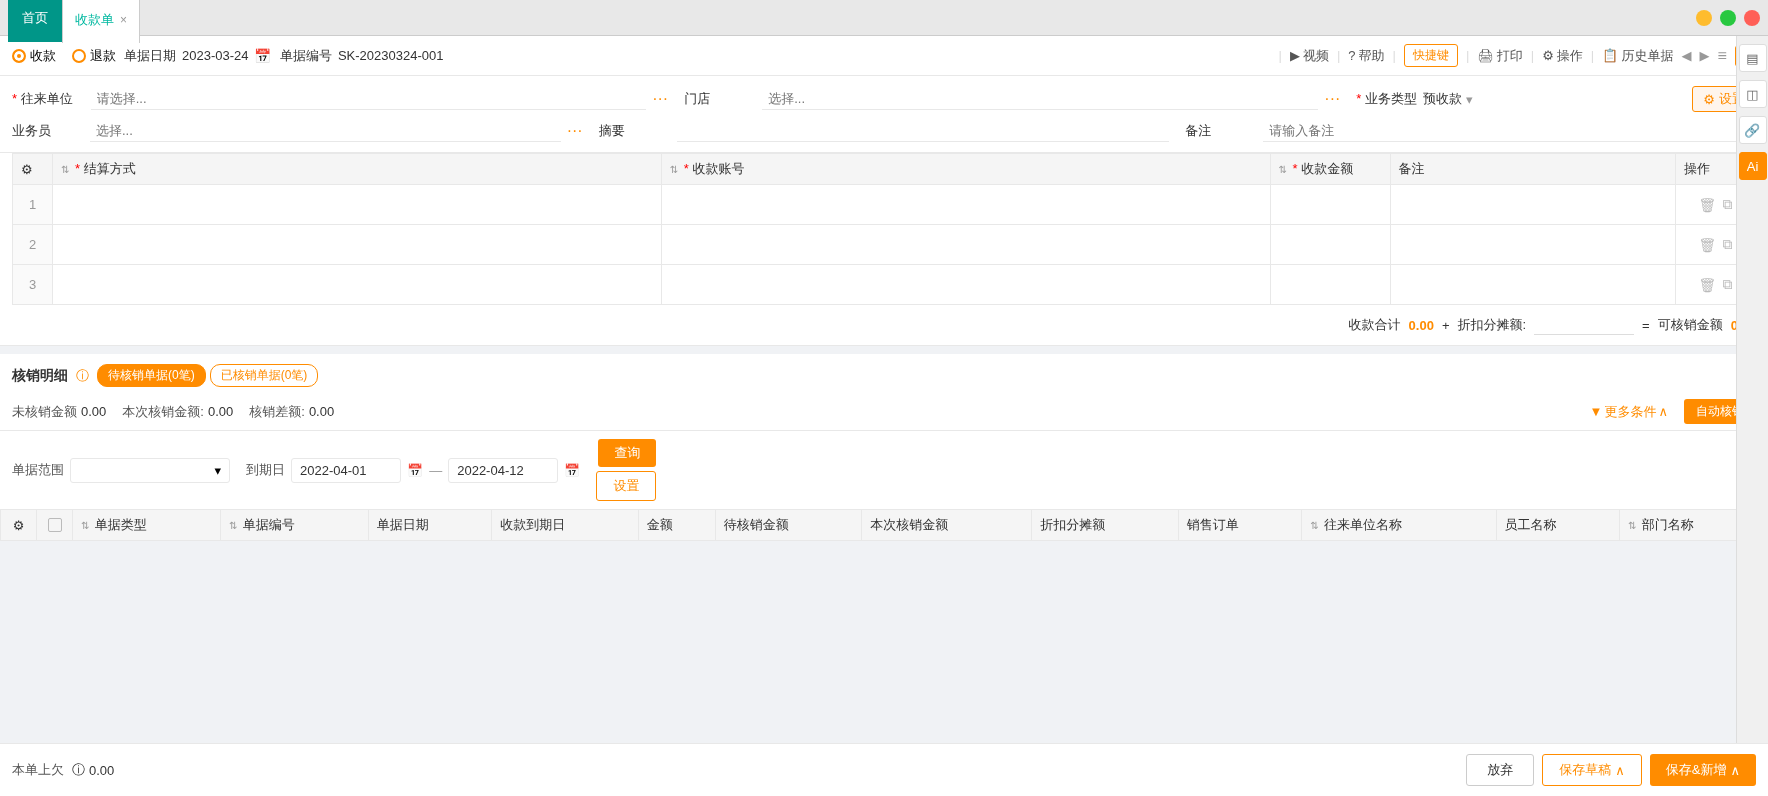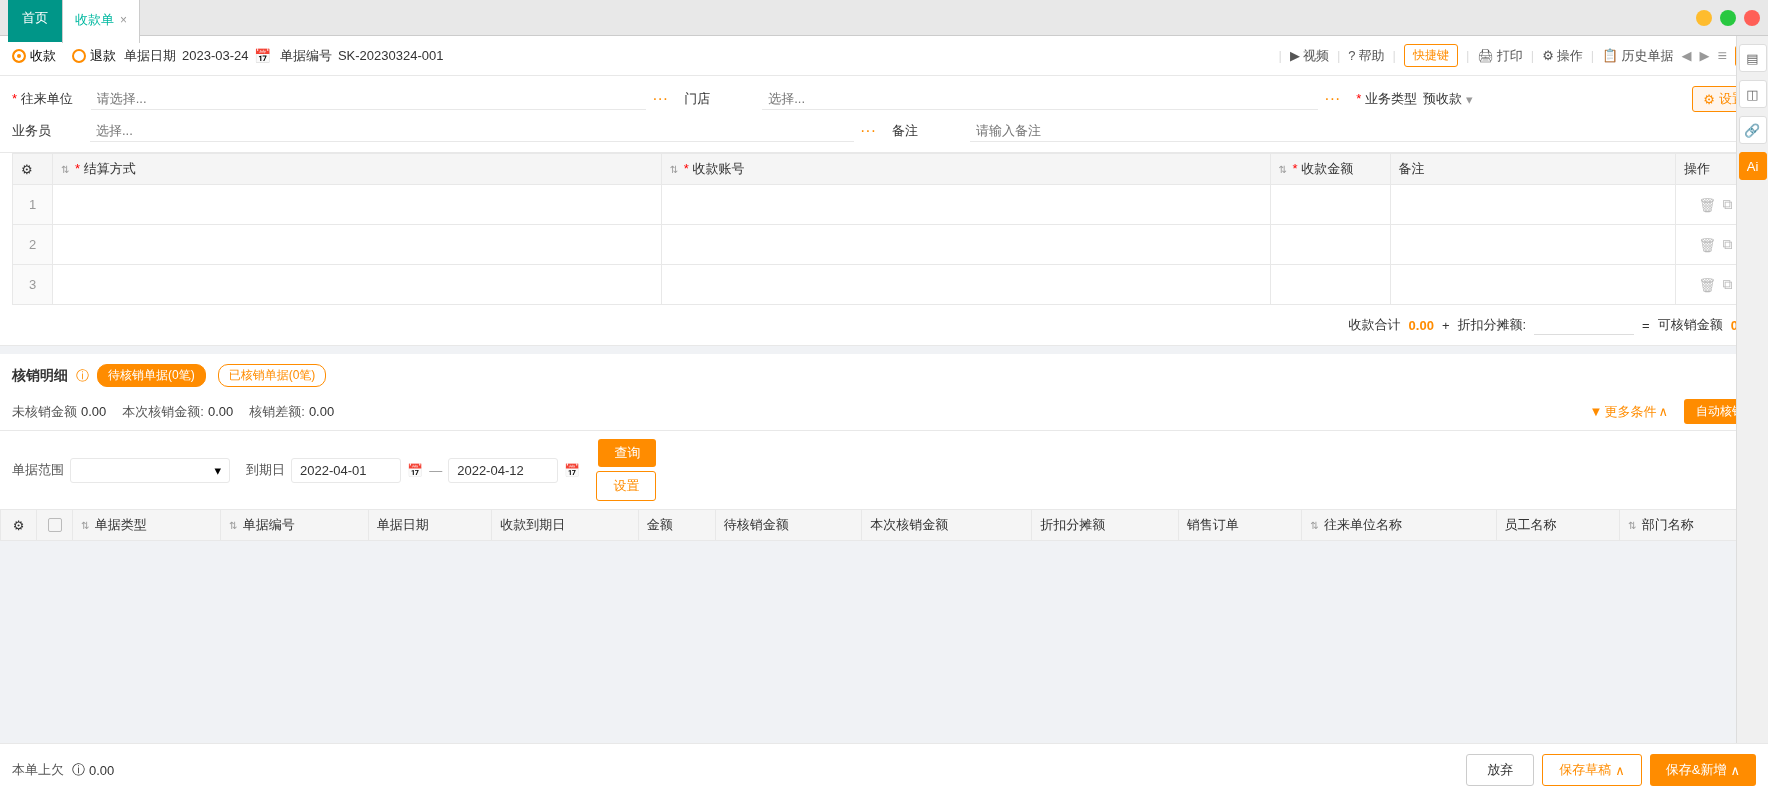--- a/index.html
+++ b/index.html
@@ -99,21 +99,21 @@
       padding: 2px 4px; outline: none; text-align: right;
     }
 
     
     .section-header {
       display: flex; align-items: center; gap: 8px;
       padding: 10px 12px 6px; background: #fff;
     }
     .section-title { font-size: 14px; font-weight: bold; color: #333; }
     .info-icon { color: #ff8c00; cursor: pointer; font-size: 13px; }
-    .tab-pills { display: flex; gap: 12px; align-items: center; }
+    .tab-pills { display: flex; gap: 4px; align-items: center; }
     .tab-pill {
       padding: 2px 10px; border-radius: 10px; cursor: pointer;
       font-size: 12px; color: #ff8c00; border: 1px solid #ff8c00;
     }
     .tab-pill.active { background: #ff8c00; color: #fff; }
 
     
     .stats-row {
       display: flex; align-items: center; gap: 16px;
       padding: 6px 12px; background: #fff;
@@ -311,20 +311,24 @@
     <button class="btn-settings">
       <span>⚙</span>
       <span>设置</span>
     </button>
   </div>
   <div class="form-row">
     <div class="form-field">
       <span class="field-label">业务员</span>
       <input class="field-input" type="text" placeholder="选择..." style="">
       <span class="field-more">···</span>
+    </div>
+    <div class="form-field">
+      <span class="field-label">摘要</span>
+      <input class="field-input" type="text" style="">
     </div>
     <div class="form-field">
       <span class="field-label">备注</span>
       <input class="field-input" type="text" placeholder="请输入备注" style="">
     </div>
   </div>
 </div>
 
 <div class="table-section">
   <table class="data-table">

